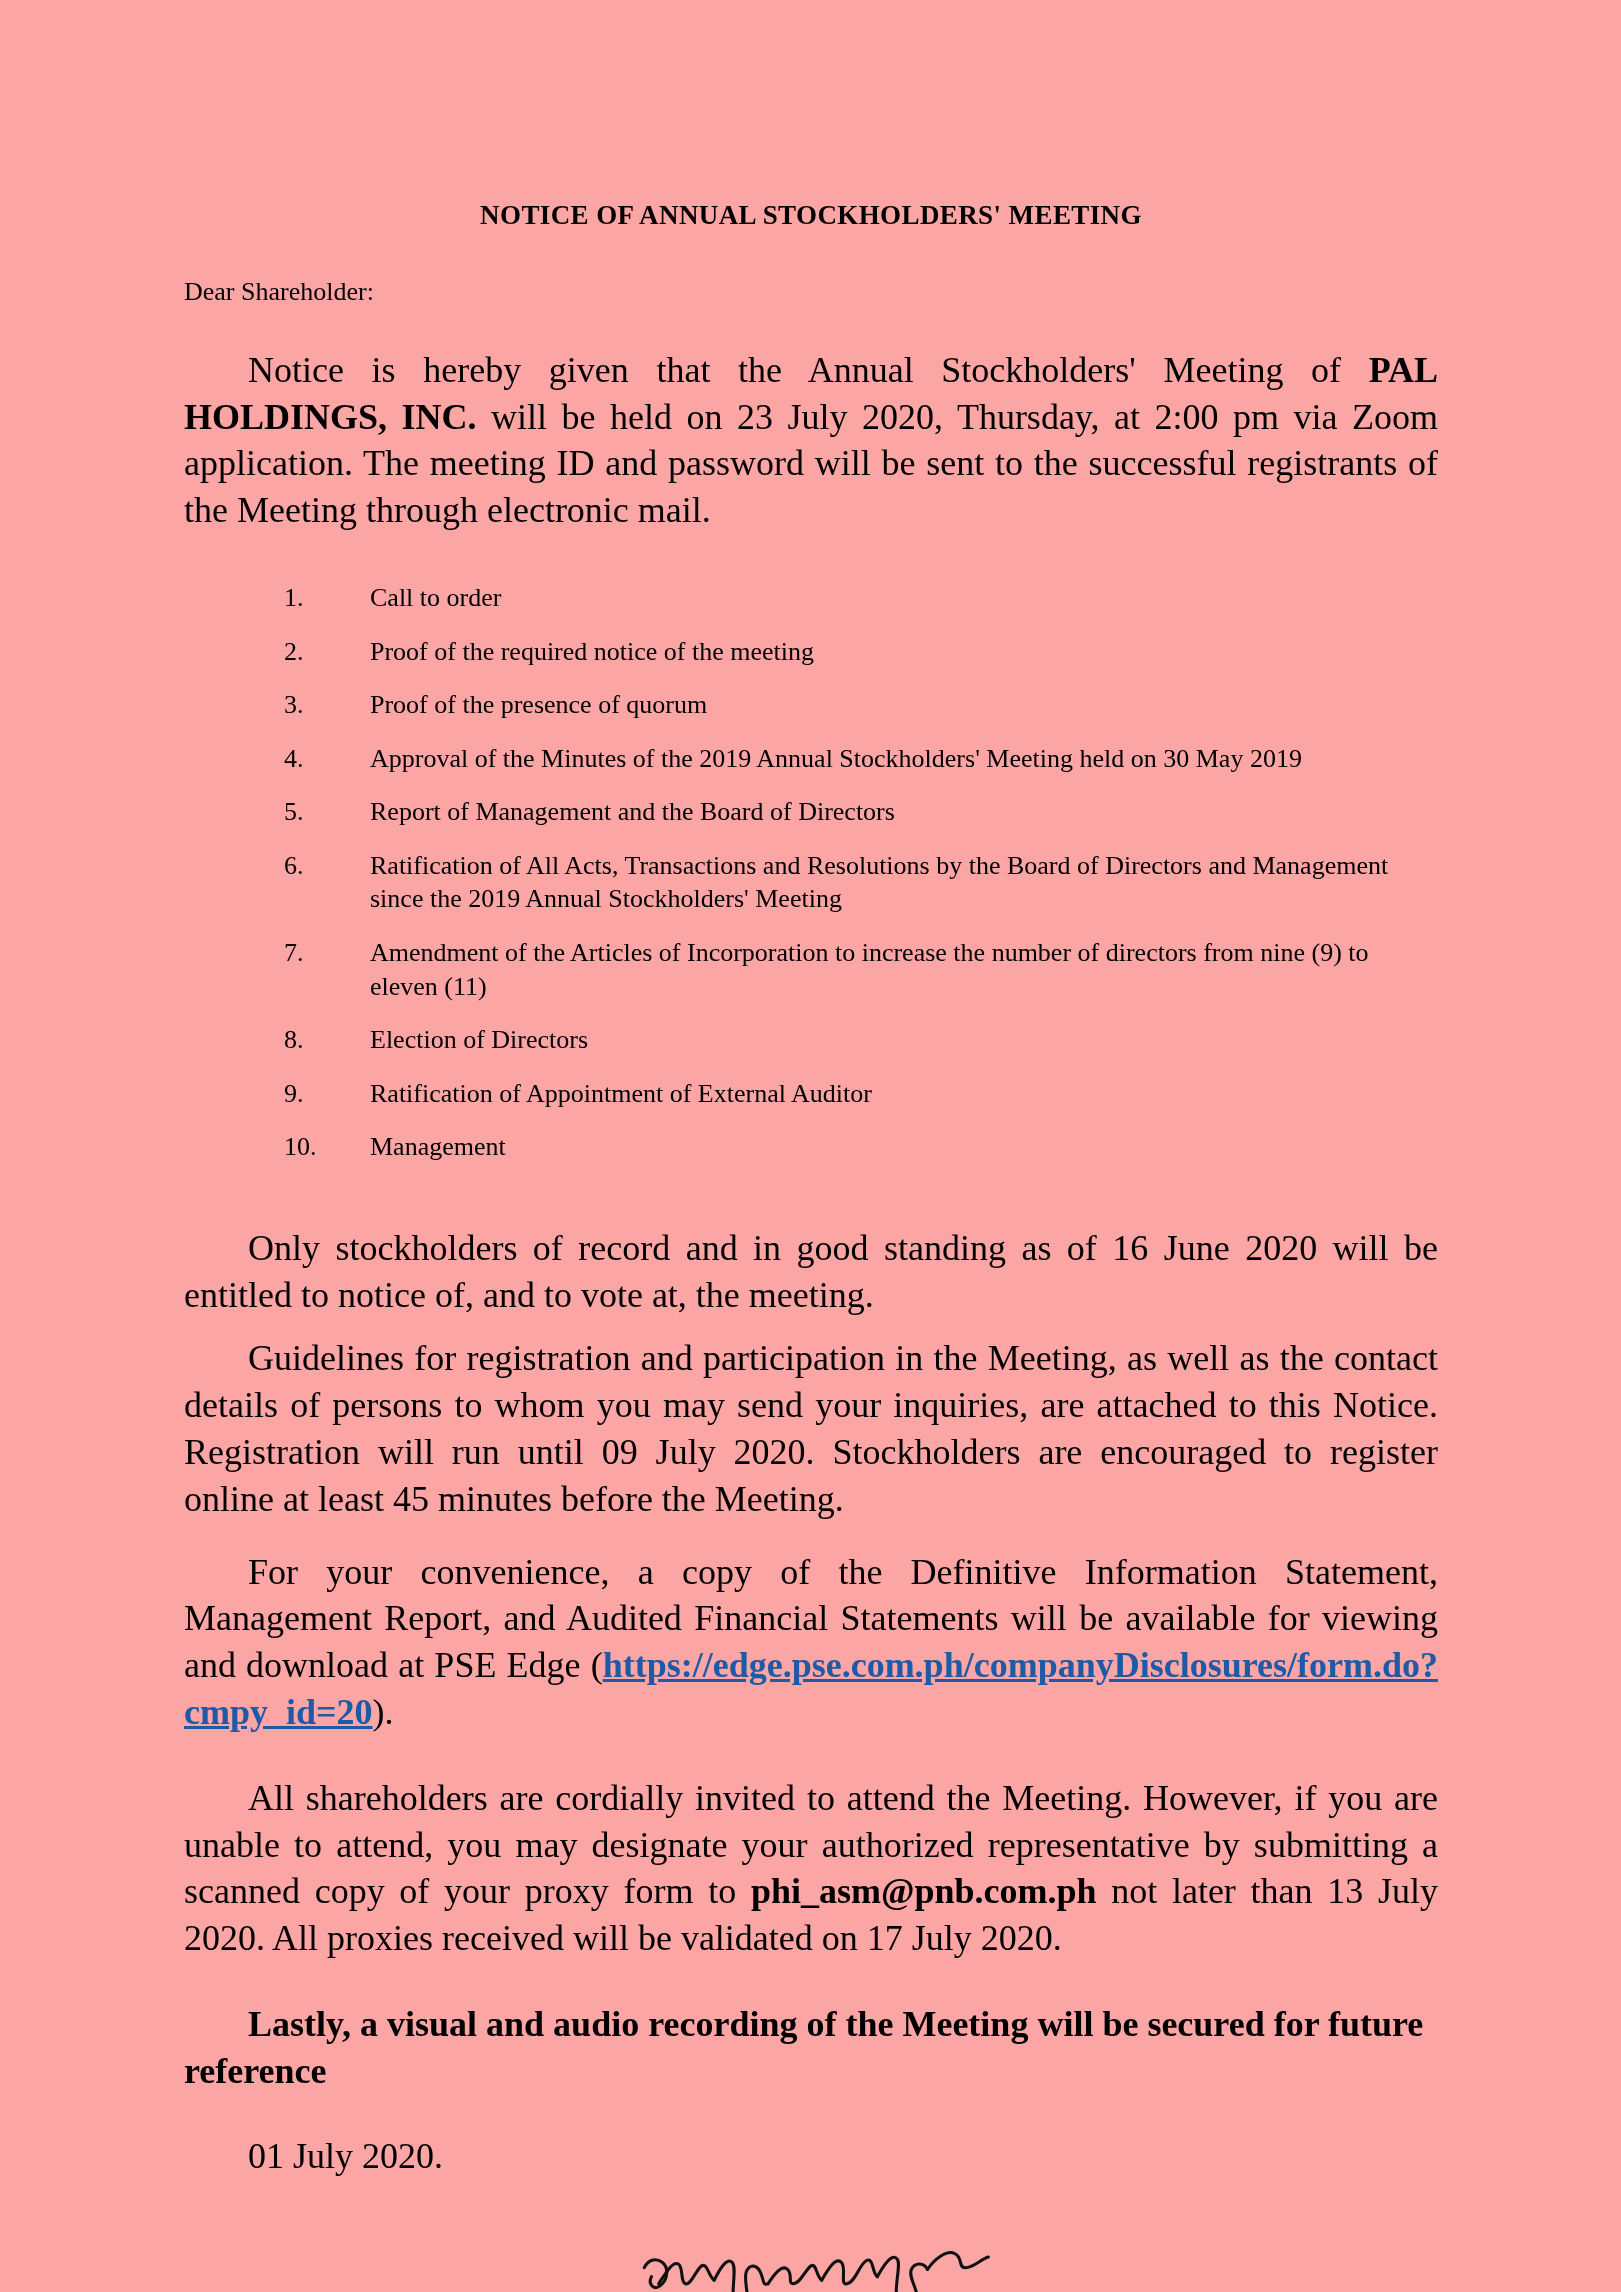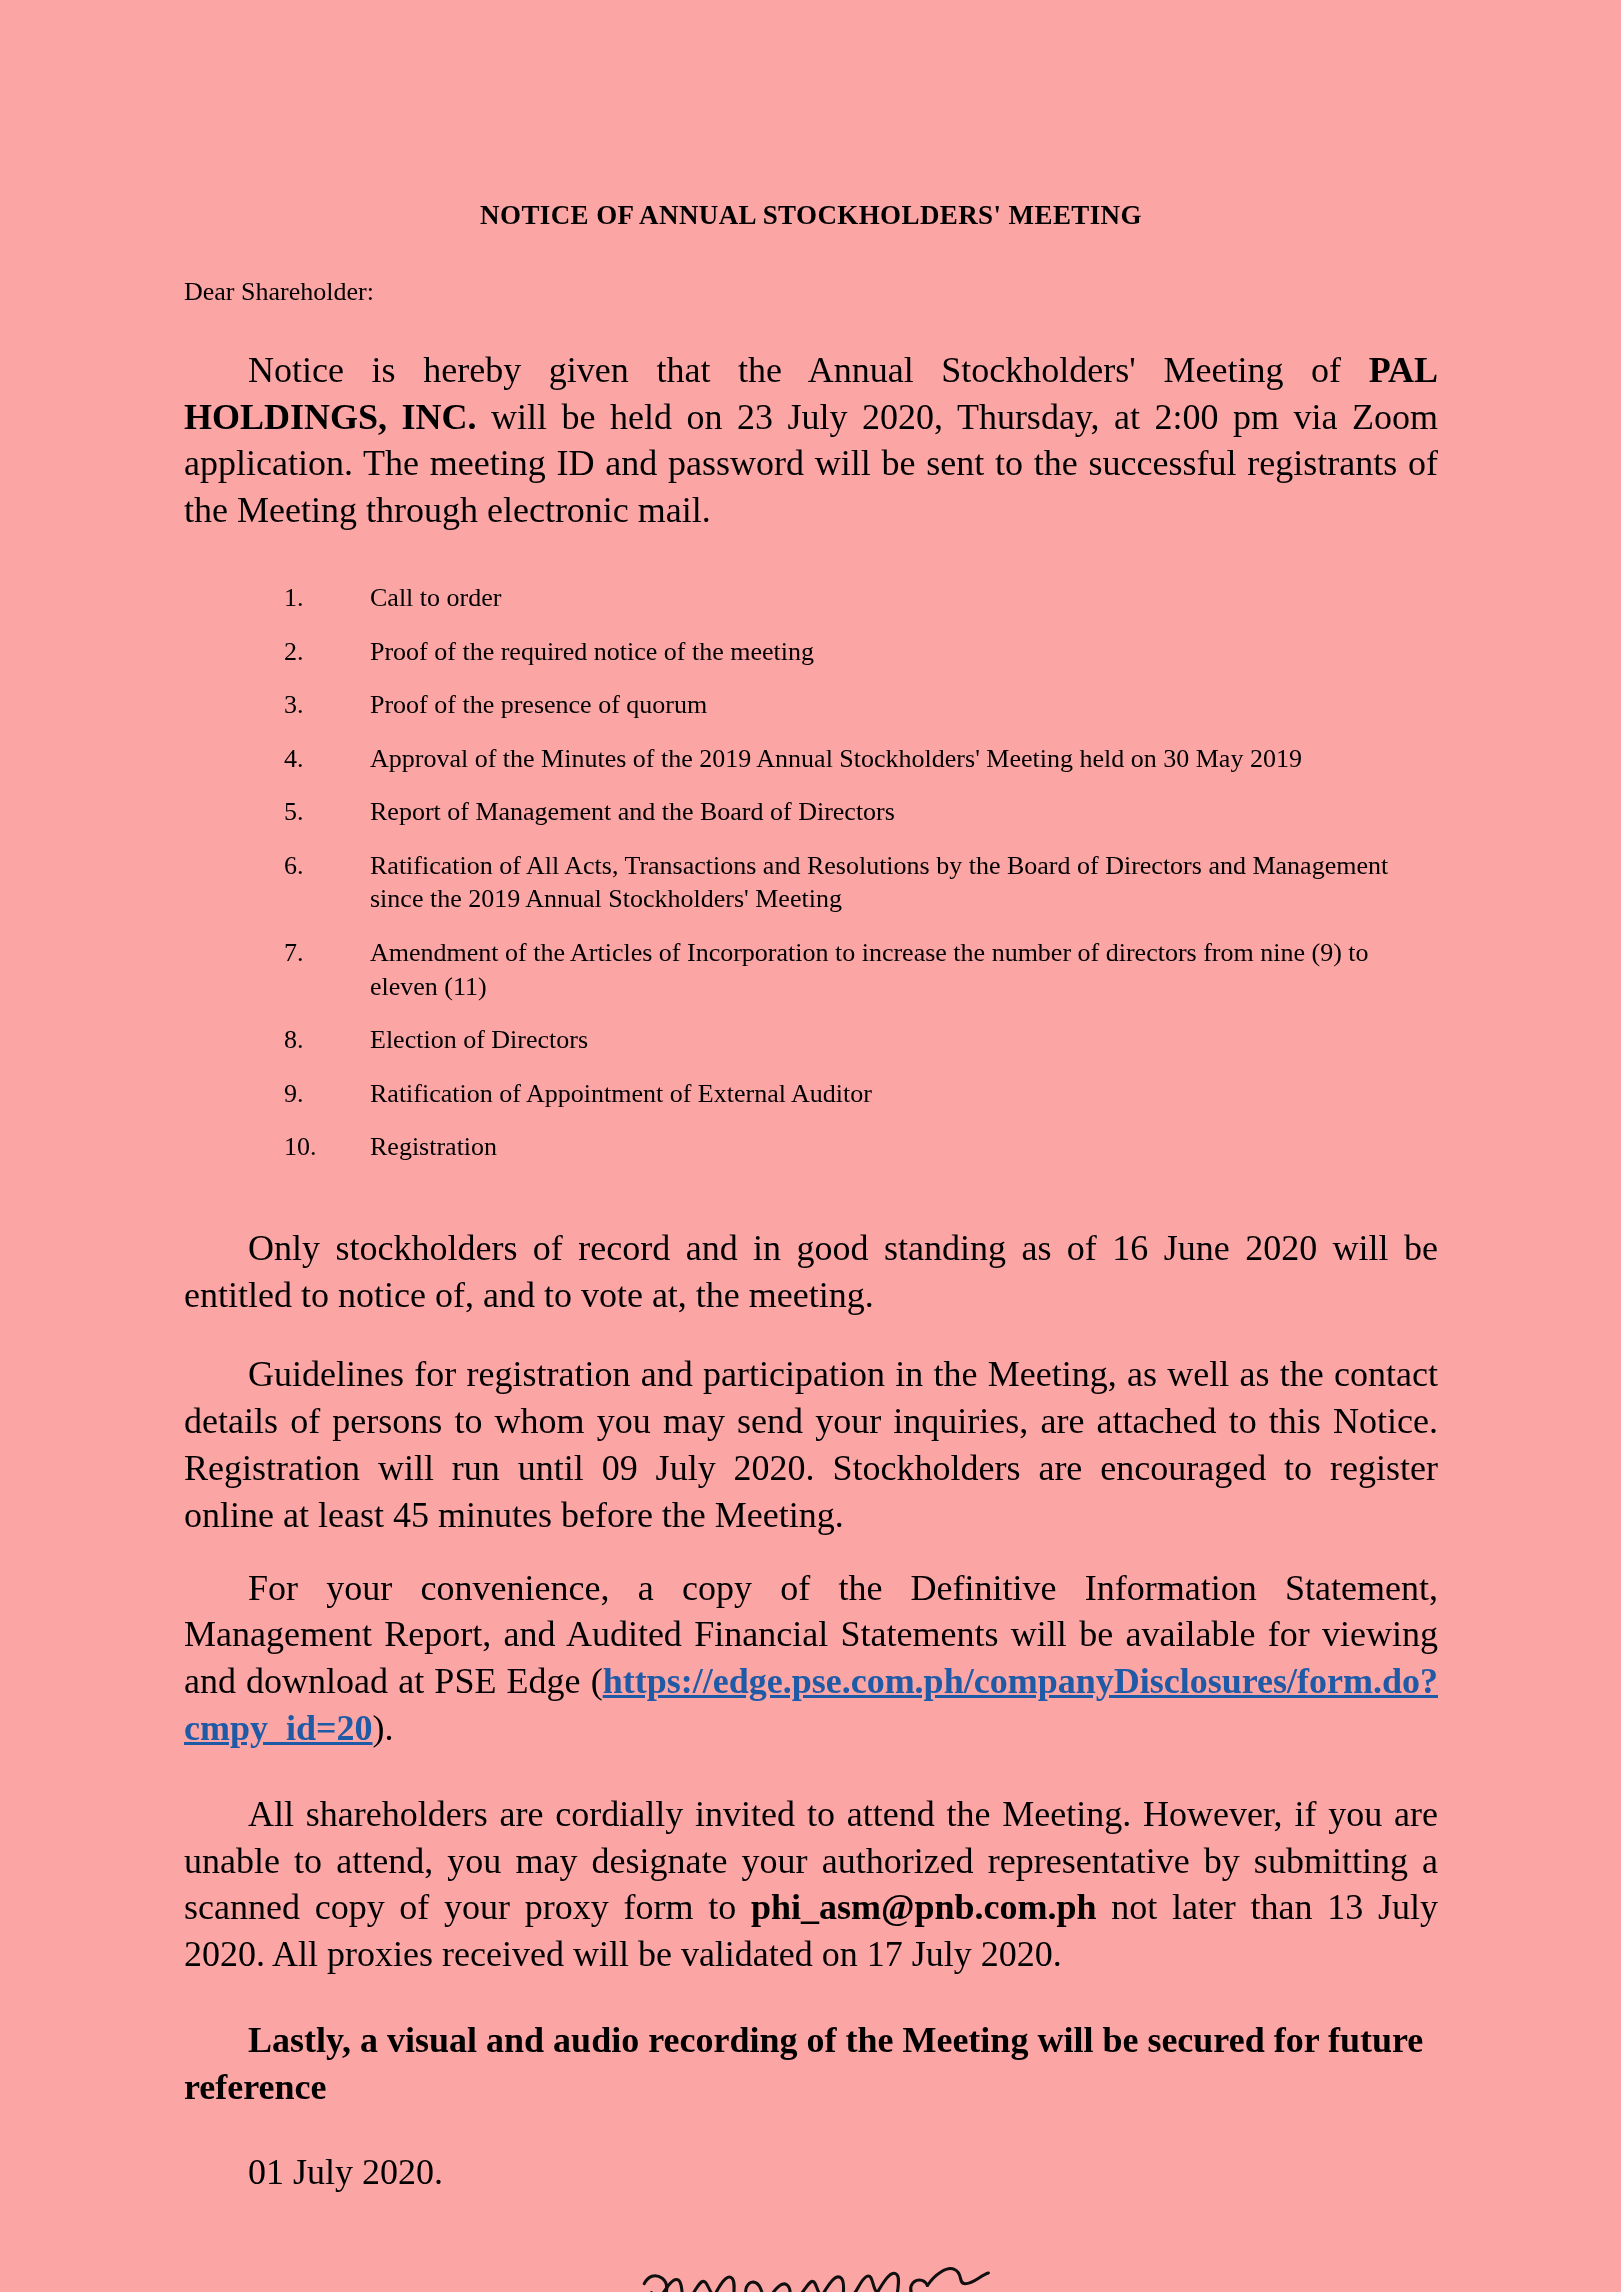--- a/index.html
+++ b/index.html
@@ -52,21 +52,21 @@
     line-height: 1.30;
     text-align: justify;
     text-justify: inter-word;
     margin: 0;
   }
   .para.indent { text-indent: 64px; }
   .para.nojustify { text-align: left; }
 
   .p-intro { margin-top: 38px; }
   .p-record { margin-top: 61px; }
-  .p-guidelines { margin-top: 33px; }
+  .p-guidelines { margin-top: 17px; }
   .p-convenience { margin-top: 26px; }
   .p-proxy { margin-top: 39px; }
   .p-lastly { margin-top: 39px; font-weight: bold; }
   .p-date { margin-top: 38px; text-indent: 64px; }
 
   b, .bold { font-weight: bold; }
 
   .link {
     color: #1f5aa6;
     font-weight: bold;
@@ -179,21 +179,21 @@
       <li class="agenda-item">
         <span class="agenda-num">8.</span>
         <span class="agenda-text">Election of Directors</span>
       </li>
       <li class="agenda-item">
         <span class="agenda-num">9.</span>
         <span class="agenda-text">Ratification of Appointment of External Auditor</span>
       </li>
       <li class="agenda-item">
         <span class="agenda-num">10.</span>
-        <span class="agenda-text">Registration</span>
+        <span class="agenda-text">Management</span>
       </li>
     </ol>
 
     <p class="para indent p-record">Only stockholders of record and in good standing as of 16 June 2020 will be entitled to notice of, and to vote at, the meeting.</p>
 
     <p class="para indent p-guidelines">Guidelines for registration and participation in the Meeting, as well as the contact details of persons to whom you may send your inquiries, are attached to this Notice. Registration will run until 09 July 2020. Stockholders are encouraged to register online at least 45 minutes before the Meeting.</p>
 
     <p class="para indent p-convenience"><span>For your convenience, a copy of the Definitive Information Statement, Management Report, and Audited Financial Statements will be available for viewing and download at PSE Edge (</span><a class="link">https://edge.pse.com.ph/companyDisclosures/form.do?cmpy_id=20</a><span>).</span></p>
 
     <p class="para indent p-proxy"><span>All shareholders are cordially invited to attend the Meeting.  However, if you are unable to attend, you may designate your authorized representative by submitting a scanned copy of your proxy form to </span><b>phi_asm@pnb.com.ph</b><span> not later than 13 July 2020. All proxies received will be validated on 17 July 2020.</span></p>

